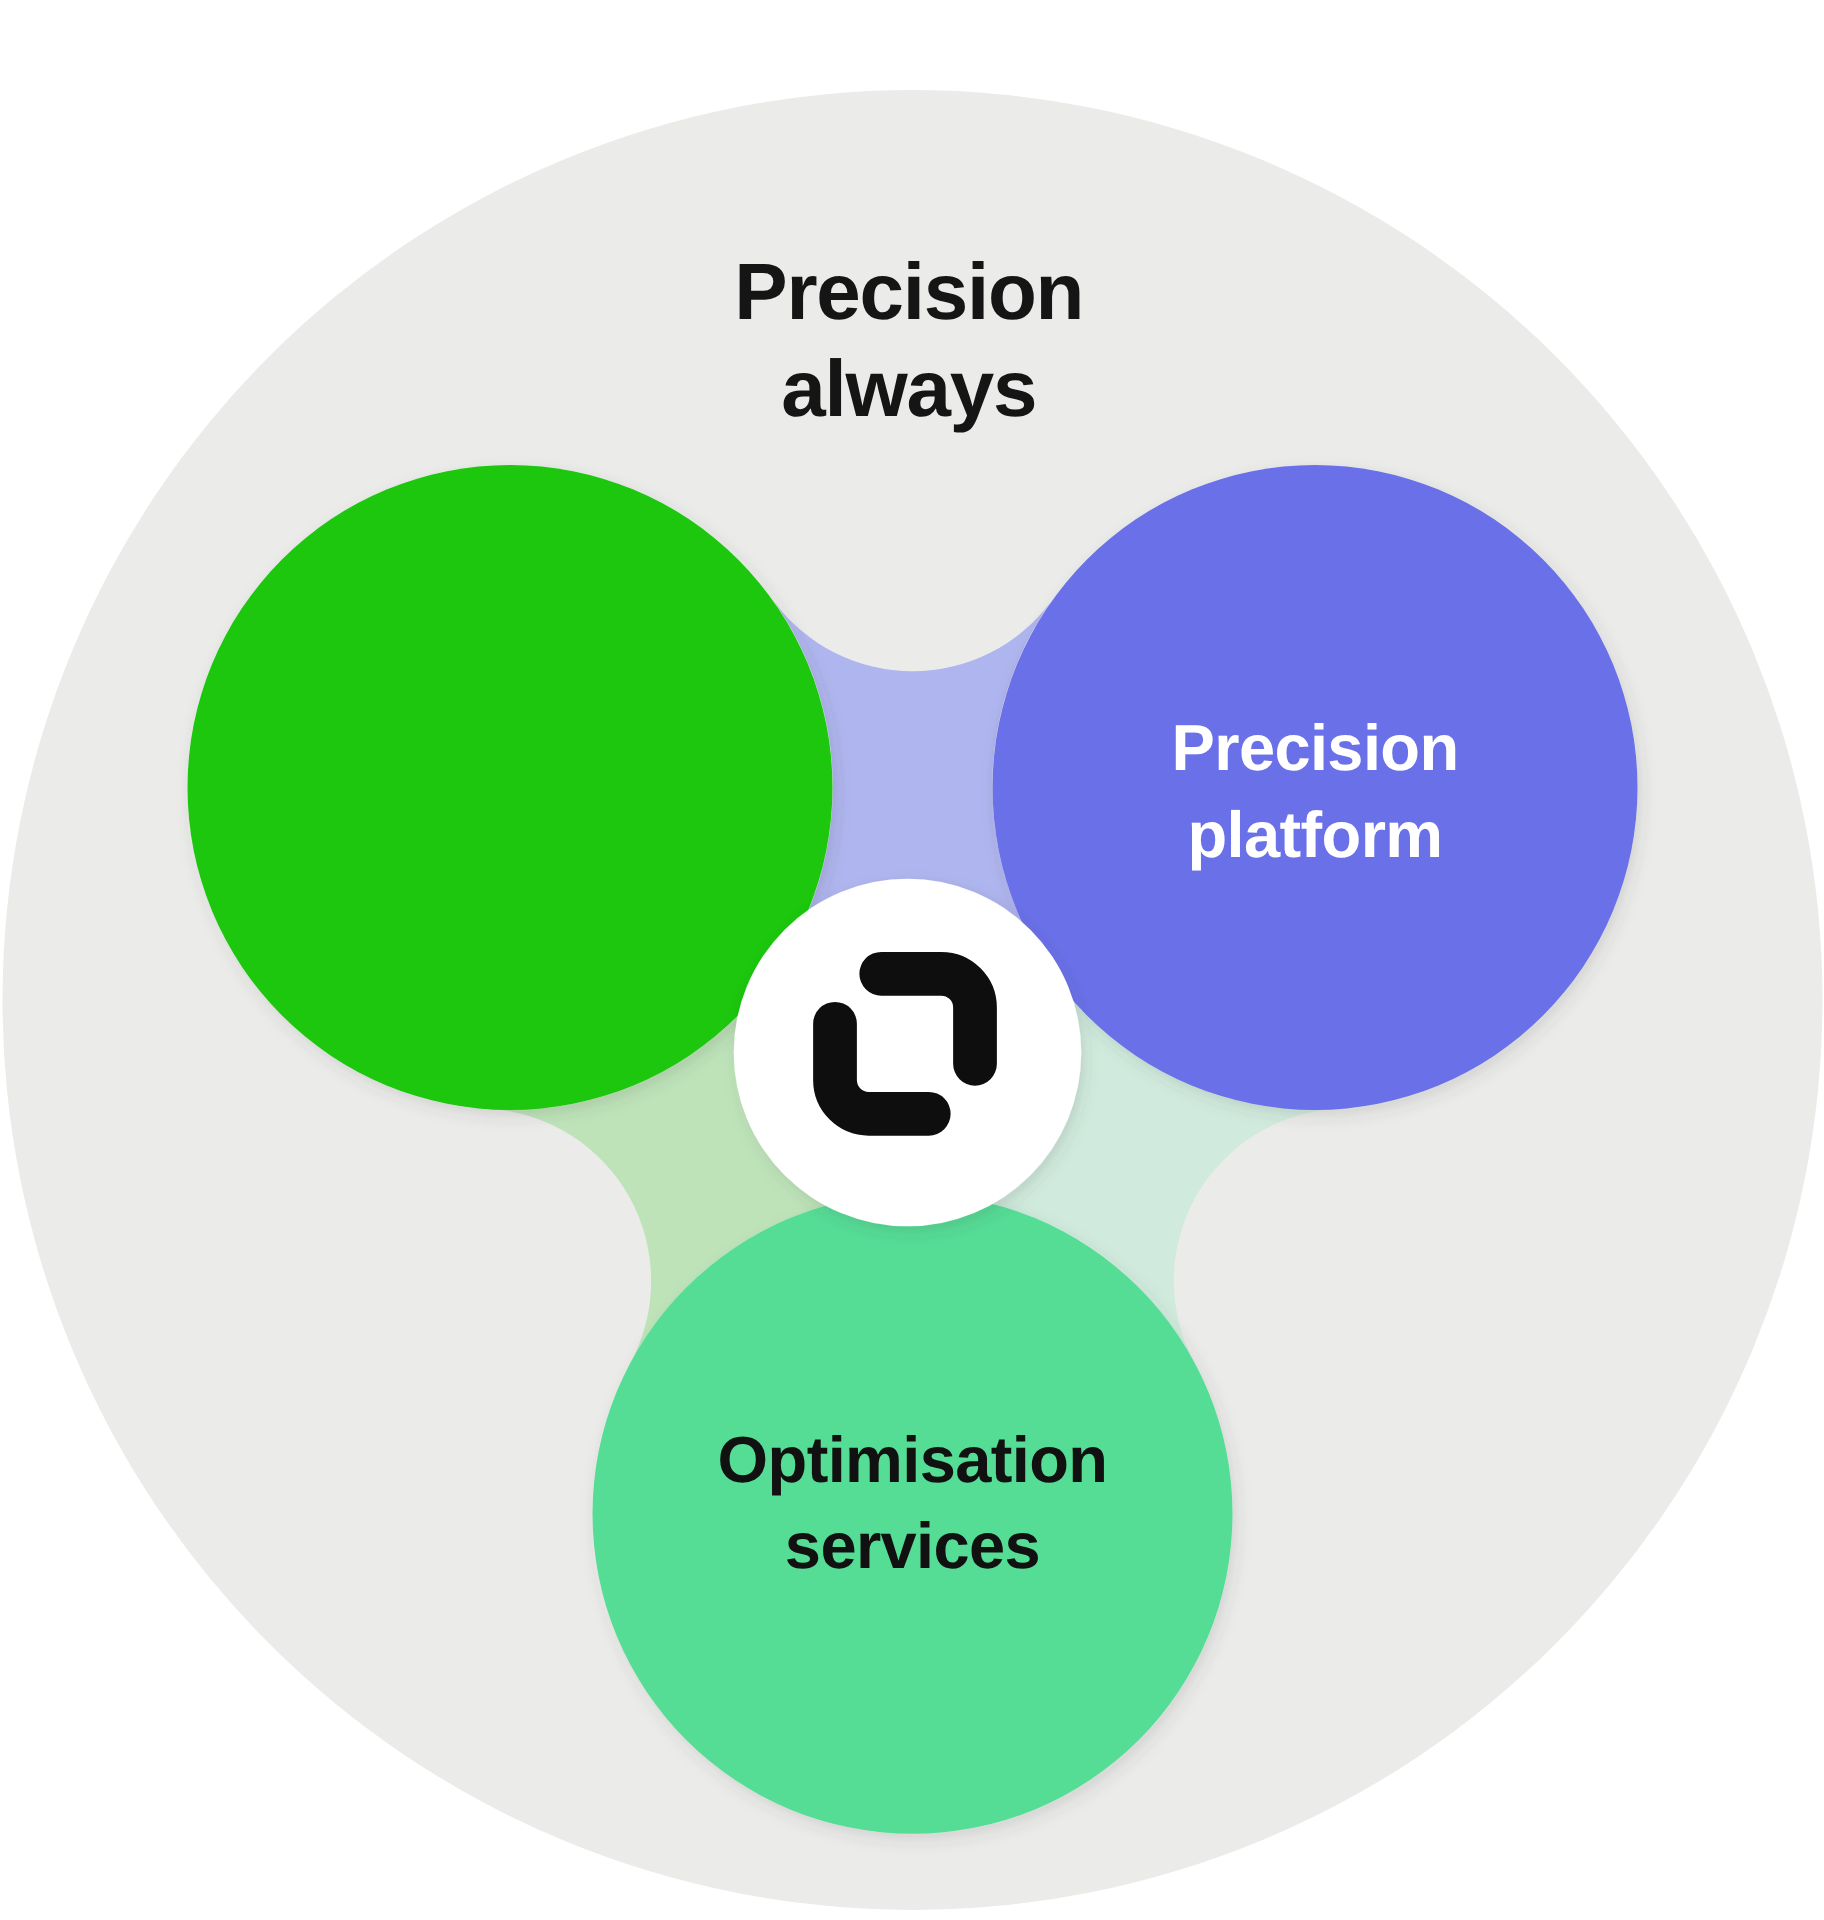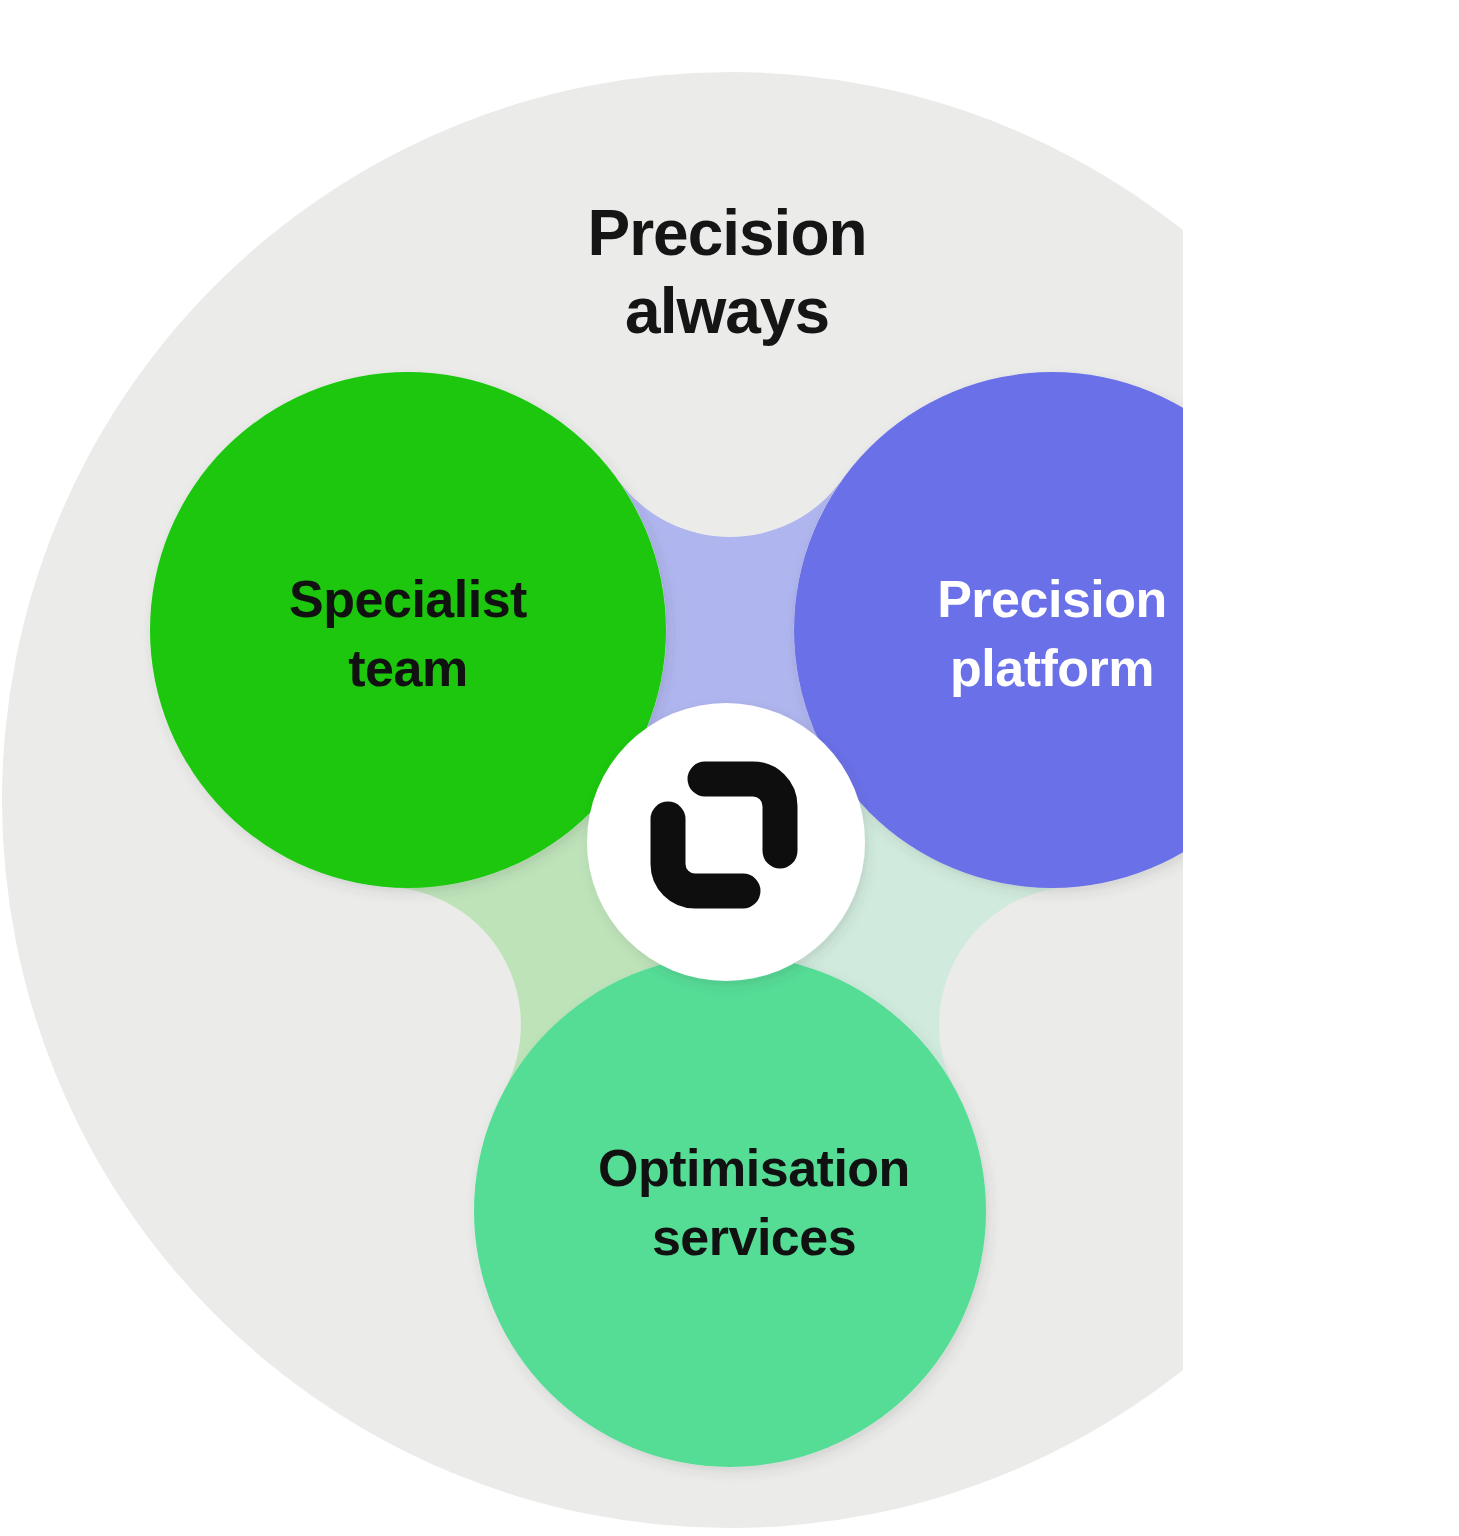--- a/index.html
+++ b/index.html
@@ -3,21 +3,21 @@
 <meta charset="utf-8">
 <style>
   html, body {
     margin: 0;
     padding: 0;
     background: #ffffff;
     font-family: "Liberation Sans", sans-serif;
   }
   .stage {
     position: relative;
-    width: 1183px;
+    width: 1459px;
     height: 1536px;
     overflow: hidden;
   }
   .stage svg {
     position: absolute;
     left: 0;
     top: 0;
     width: 1459px;
     height: 1536px;
     display: block;
@@ -41,21 +41,21 @@
   }
   .label.node-label {
     font-size: 52px;
     line-height: 1.32;
     letter-spacing: -0.5px;
   }
   .label.dark-text { color: #101110; }
   .label.light-text { color: #ffffff; }
   .label.specialist { left: 408px; top: 634px; width: 310px; }
   .label.ultimate   { left: 1052px; top: 634px; width: 310px; }
-  .label.optimisation { left: 754px; top: 1203px; width: 400px; text-align: center; }
+  .label.optimisation { left: 730px; top: 1203px; width: 400px; text-align: center; }
 </style>
 </head>
 <body>
 
 <div class="stage">
 
   <svg viewBox="0 0 1459 1536" xmlns="http://www.w3.org/2000/svg">
     <defs>
       <filter id="soft-shadow" x="-20%" y="-20%" width="140%" height="140%">
         <feDropShadow dx="3" dy="5" stdDeviation="6" flood-color="#3a403a" flood-opacity="0.14"></feDropShadow>
@@ -89,19 +89,18 @@
     <circle cx="726" cy="842" r="139" filter="url(#soft-shadow)" fill="#FFFFFF"></circle>
 
     <g fill="none" stroke-width="35" stroke-linecap="round" stroke="#0E0E0E">
       <path d="M 705 779 L 753 779 A 27 27 0 0 1 780 806 L 780 851"></path>
       <path d="M 743 891 L 695 891 A 27 27 0 0 1 668 864 L 668 819"></path>
     </g>
   </svg>
 
   <div class="label title">Precision always</div>
 
-  <div class="label node-label dark-text specialist">Specialist team</div>
 
   <div class="label node-label light-text ultimate">Precision platform</div>
 
   <div class="label node-label dark-text optimisation">Optimisation services</div>
 
 </div>
 
 </body></html>

